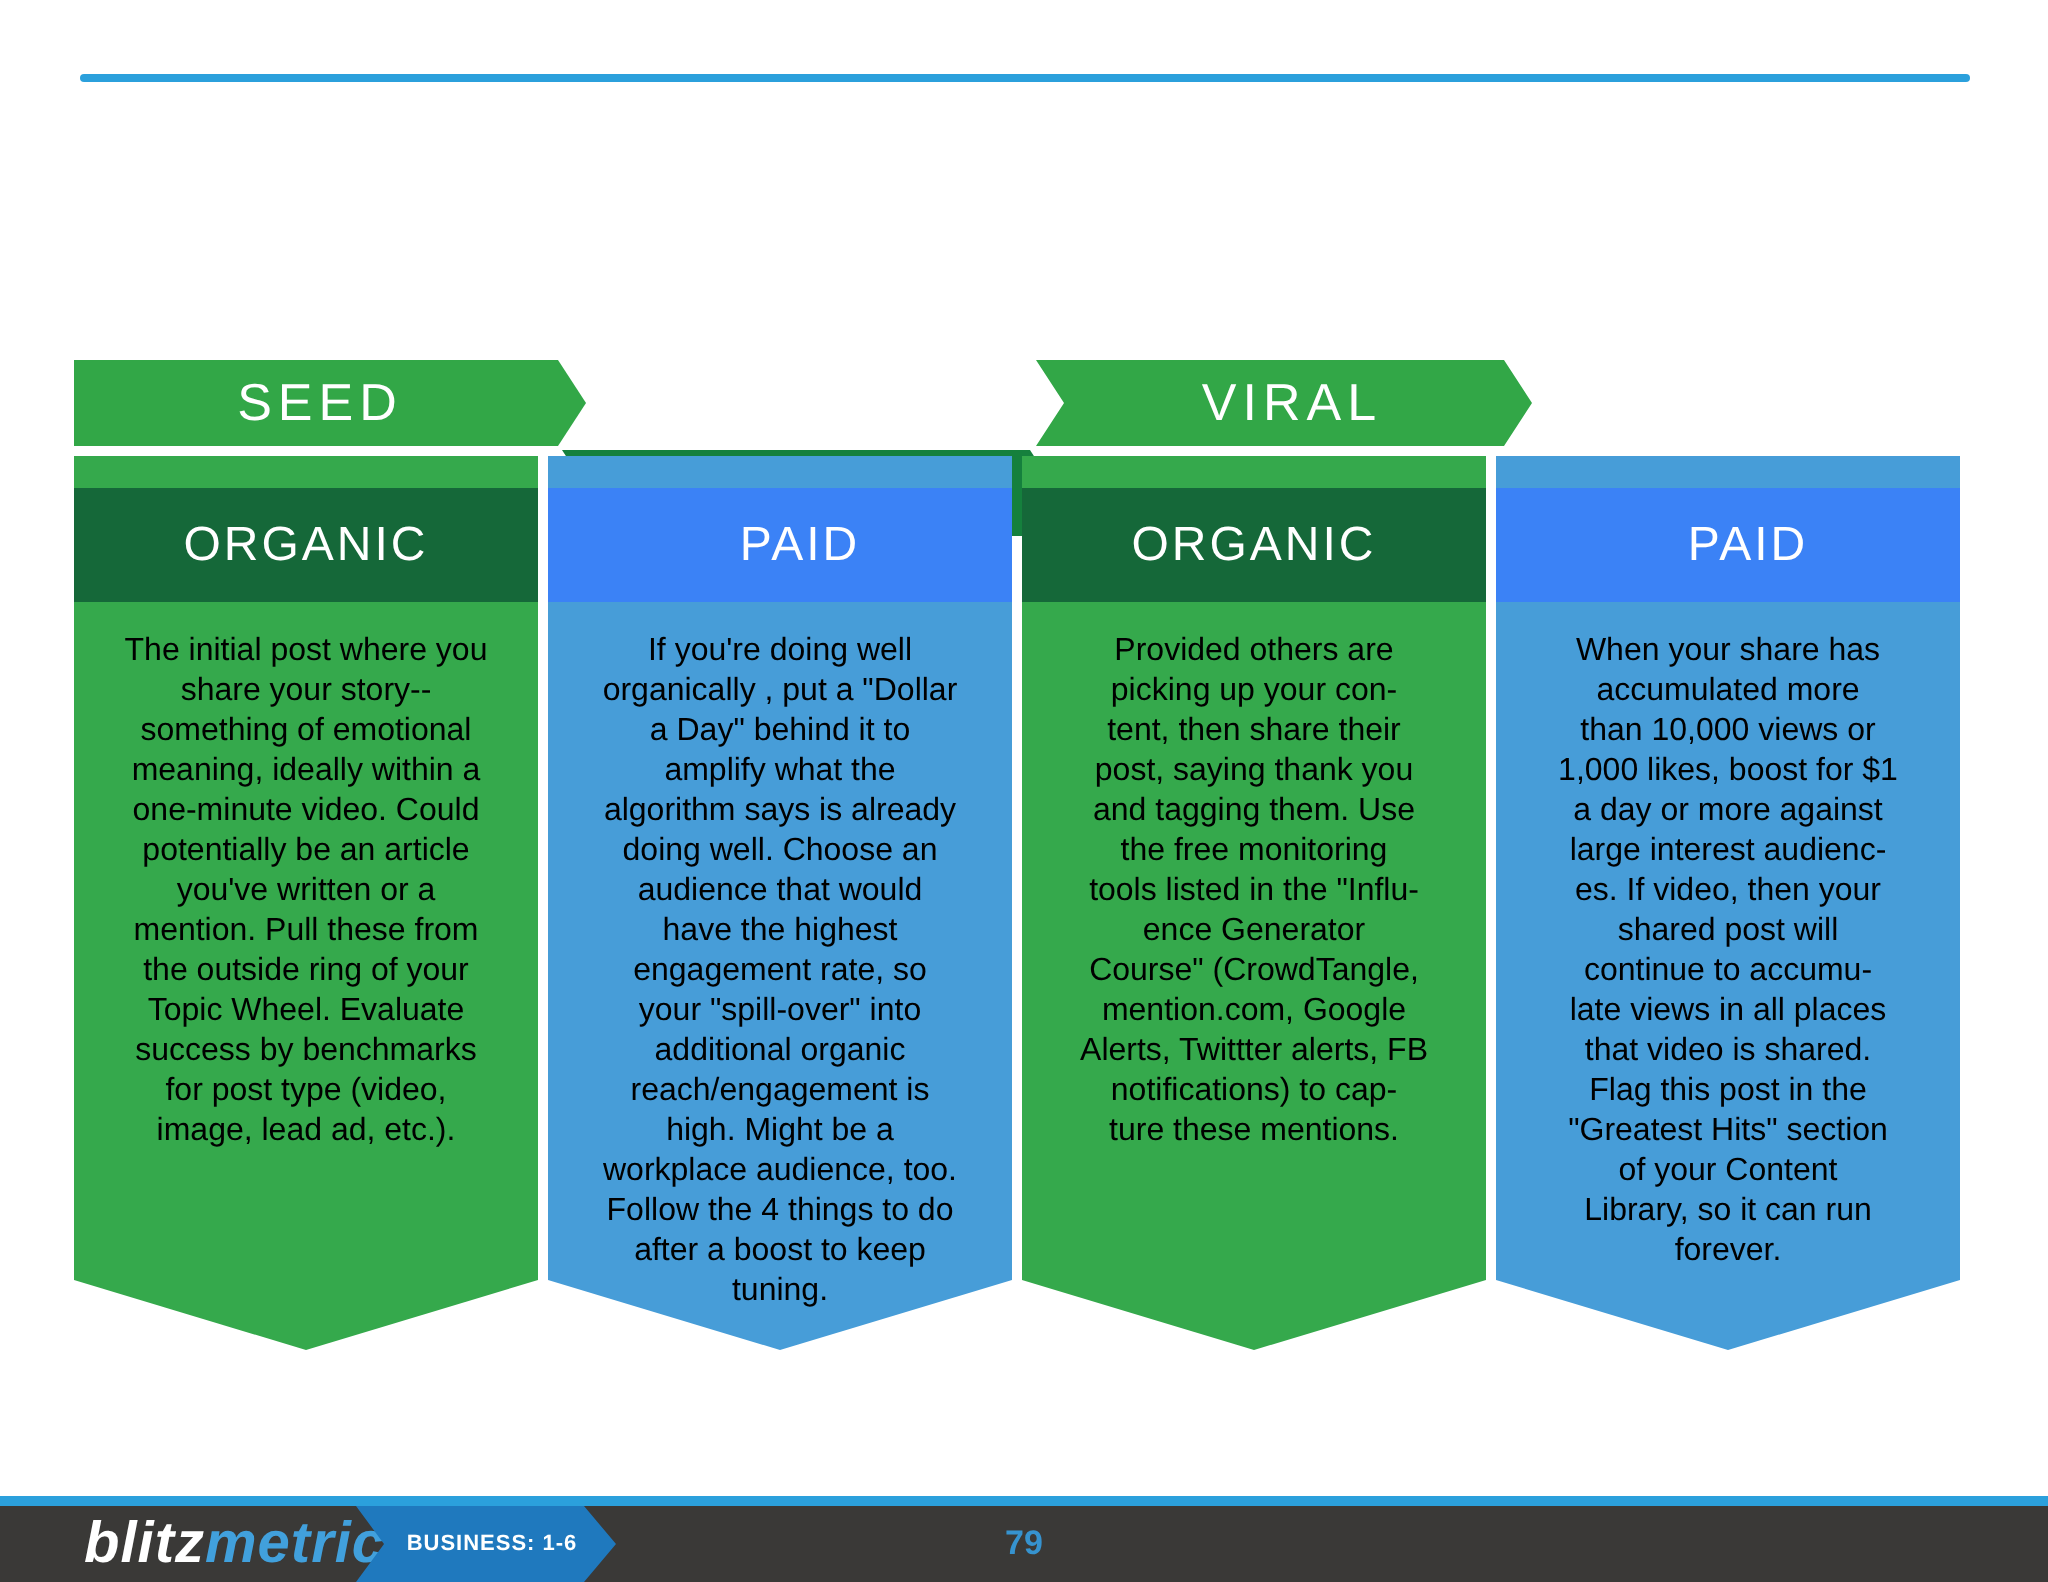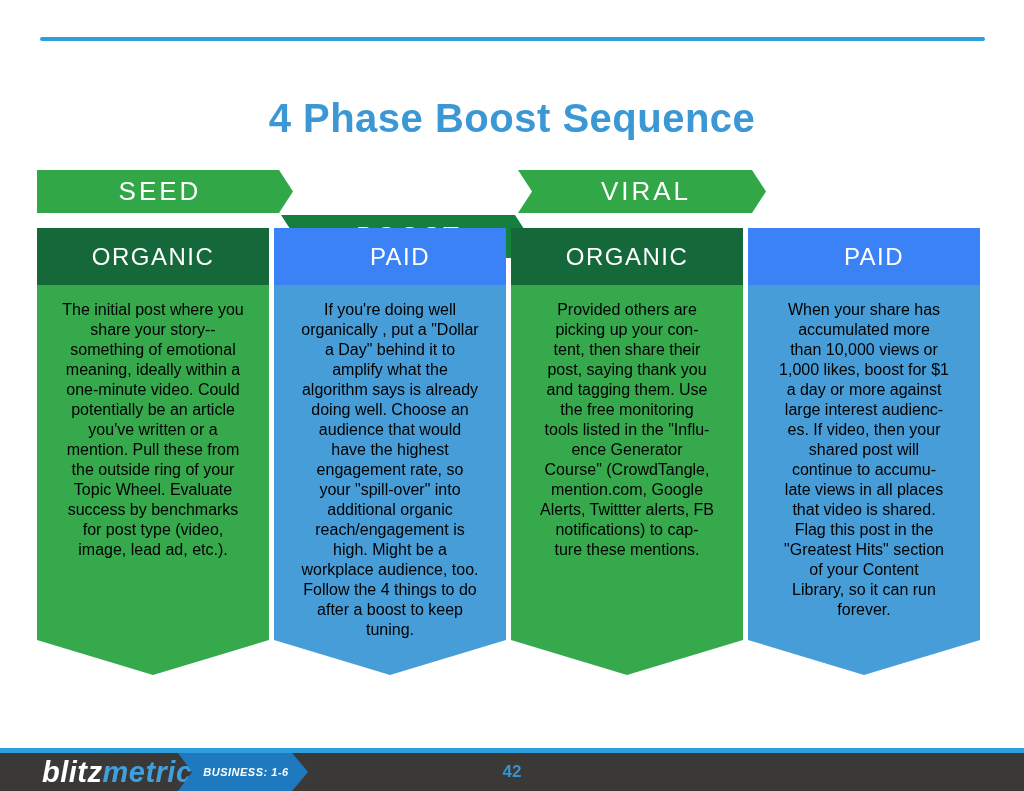--- a/index.html
+++ b/index.html
@@ -29,21 +29,21 @@
     text-align: center;
     font-size: 40px;
     font-weight: bold;
     color: #3b98d5;
     letter-spacing: 0.5px;
   }
 
   
   .chev {
     position: absolute;
-    top: 170px;
+    top: 180px;
     height: 43px;
     display: flex;
     align-items: center;
     justify-content: center;
     color: #ffffff;
     font-size: 26px;
     letter-spacing: 3px;
   }
   .chev.first {
     clip-path: polygon(0 0, calc(100% - 14px) 0, 100% 50%, calc(100% - 14px) 100%, 0 100%);
@@ -61,21 +61,21 @@
     position: absolute;
     top: 228px;
     width: 232px;
     height: 447px;
     clip-path: polygon(0 0, 100% 0, 100% calc(100% - 35px), 50% 100%, 0 calc(100% - 35px));
   }
   .pennant.green { background: #35a94c; }
   .pennant.blue  { background: #479dd8; }
 
   .type-band {
-    margin-top: 0;
+    margin-top: 16px;
     height: 57px;
     display: flex;
     align-items: center;
     justify-content: center;
     color: #ffffff;
     font-size: 24px;
     letter-spacing: 1.5px;
   }
   .pennant.green .type-band { background: #156839; }
   .pennant.blue  .type-band { background: #3b82f6; padding-left: 20px; }
@@ -122,41 +122,39 @@
     clip-path: polygon(0 0, calc(100% - 16px) 0, 100% 50%, calc(100% - 16px) 100%, 0 100%, 14px 50%);
     display: flex;
     align-items: center;
     justify-content: center;
     padding-left: 6px;
     box-sizing: border-box;
     color: #ffffff;
     font-size: 11px;
     font-weight: bold;
     letter-spacing: 0.5px;
-    font-style: italic;
   }
   .page-num {
     position: absolute;
     left: 0; top: 0;
     width: 1024px; height: 38px;
     line-height: 38px;
     text-align: center;
     color: #3693cf;
     font-size: 17px;
     font-weight: bold;
   }
 </style>
 </head>
 <body>
 
 <div class="slide">
 
   <div class="top-rule"></div>
 
-  <div class="title">4 Phase Boost Sequence</div>
 
   <div class="chev first green" style="left:37px; width:246px;">
     <span>SEED</span>
   </div>
   <div class="chev notched blue" style="left:281px; width:240px;">
     <span>BOOST</span>
   </div>
   <div class="chev notched green" style="left:518px; width:240px;">
     <span>VIRAL</span>
   </div>
@@ -243,16 +241,16 @@
 Library, so it can run
 forever.</div>
   </div>
 
   <div class="footer-rule"></div>
   <div class="footer-bar">
     <div class="brand"><span class="blitz">blitz</span><span class="metrics">metrics</span></div>
     <div class="badge-chev">
       <span>BUSINESS: 1-6</span>
     </div>
-    <div class="page-num">42</div>
+    <div class="page-num">79</div>
   </div>
 
 </div>
 
 </body></html>

